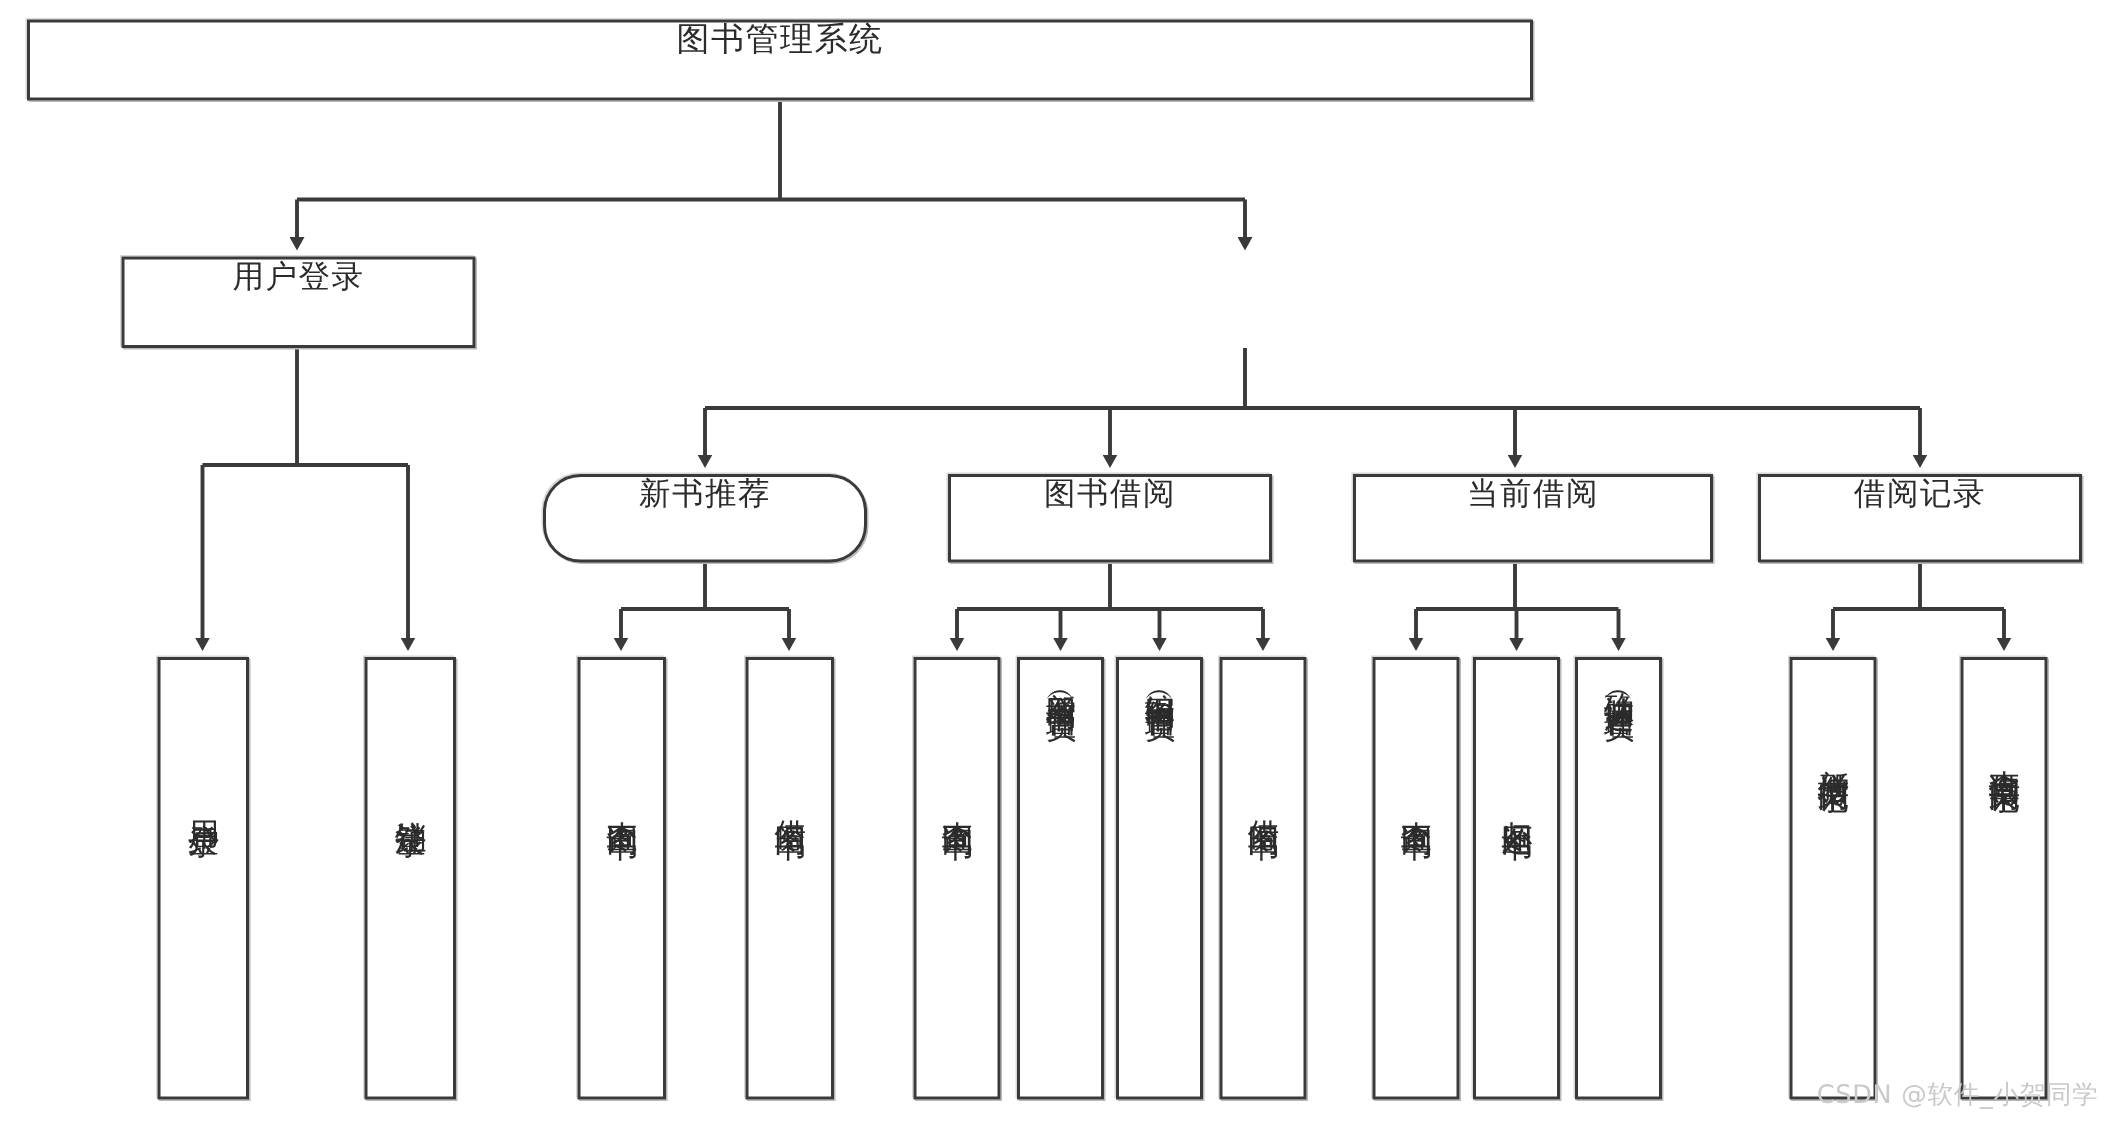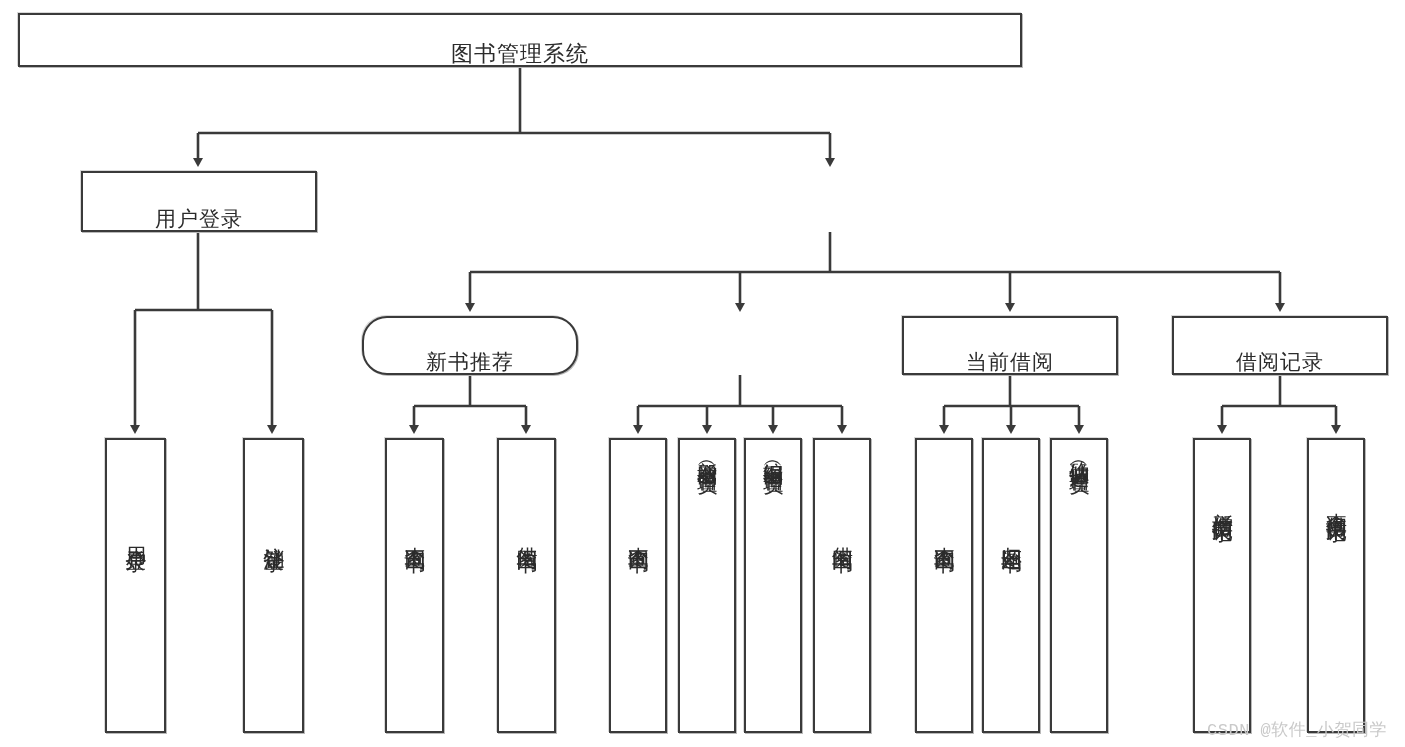--- a/index.html
+++ b/index.html
@@ -25,21 +25,21 @@
     height: 747px;
     pointer-events: none;
   }
   .node {
     position: absolute;
     box-sizing: border-box;
     background: #ffffff;
     border: 2px solid #3a3a3a;
     box-shadow: 1px 1px 0 0 #b9b9b9, -1px -1px 0 0 #d8d8d8;
     display: flex;
-    align-items: flex-end;
+    align-items: flex-start;
     justify-content: center;
     color: #2b2b2b;
     z-index: 2;
   }
   .node .label {
     display: block;
     text-align: center;
     line-height: 1.05;
     letter-spacing: 1px;
   }
@@ -66,28 +66,27 @@
     font-size: 20px;
   }
   .node.vert.mid .label {
     padding-top: 50px;
   }
   .node.vert.mid2 .label {
     padding-top: 84px;
   }
   #watermark {
     position: absolute;
-    right: 18px;
+    right: 6px;
     bottom: 6px;
     font-size: 17px;
     color: #c9c9c9;
     letter-spacing: 0.5px;
     z-index: 3;
     white-space: nowrap;
-    font-family: Liberation Mono, monospace;
   }
 </style>
 </head>
 <body>
 
 <div id="canvas">
 
   <svg id="wires" viewBox="0 0 1405 747" xmlns="http://www.w3.org/2000/svg">
     <defs>
       <marker id="arrow" markerWidth="9" markerHeight="10" refX="1" refY="5" orient="auto" markerUnits="userSpaceOnUse">
@@ -142,21 +141,24 @@
     <span class="label">图书管理系统</span>
   </div>
 
   <div class="node horiz" style="left:81px; top:171px; width:236px; height:61px;">
     <span class="label">用户登录</span>
   </div>
 
   <div class="node horiz" style="left:362px; top:316px; width:216px; height:59px;border-radius:25px;">
     <span class="label">新书推荐</span>
   </div>
-  <div class="node horiz" style="left:902px; top:316px; width:216px; height:59px;">
+  <div class="node horiz" style="left:632px; top:316px; width:216px; height:59px;">
+    <span class="label">图书借阅</span>
+  </div>
+  <div class="node horiz" style="left:902px; top:316px; width:240px; height:59px;">
     <span class="label">当前借阅</span>
   </div>
   <div class="node horiz" style="left:1172px; top:316px; width:216px; height:59px;">
     <span class="label">借阅记录</span>
   </div>
 
   <div class="node vert mid2" style="left:105px; top:438px; width:61px; height:295px;">
     <span class="label">用户登录</span>
   </div>
   <div class="node vert mid2" style="left:243px; top:438px; width:61px; height:295px;">

